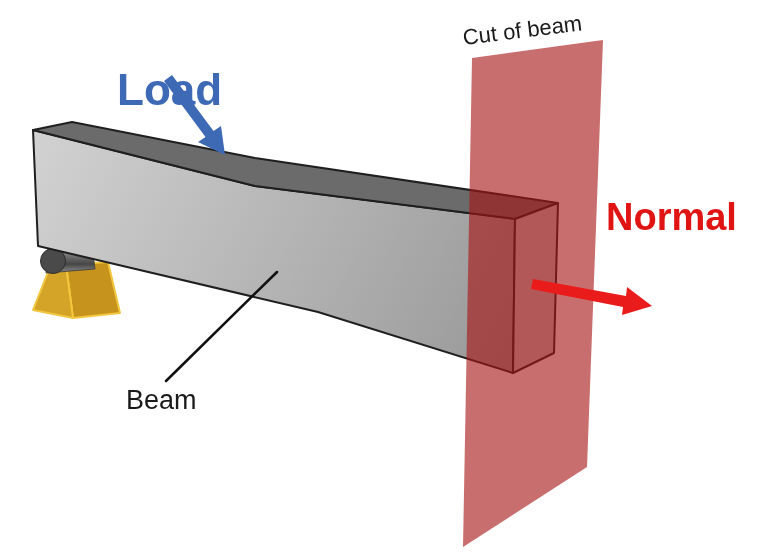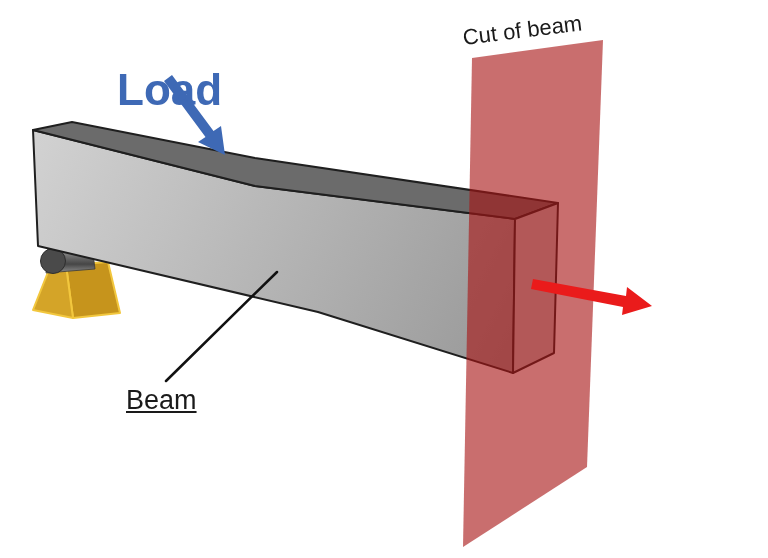--- a/index.html
+++ b/index.html
@@ -5,21 +5,21 @@
   html,body{margin:0;padding:0;background:#fff;}
   #stage{
     position:relative;width:768px;height:558px;overflow:hidden;
     background:#fff;font-family:"Liberation Sans",sans-serif;
   }
   #scene{position:absolute;left:0;top:0;width:768px;height:558px;}
   .lbl{position:absolute;white-space:nowrap;user-select:none;}
   .lbl-load{left:117px;top:29px;font-size:44px;font-weight:bold;letter-spacing:0px;margin-top:36px;}
   .lbl-cut{left:463px;top:25px;font-size:22px;transform:rotate(-7deg);transform-origin:0 50%;}
   .lbl-normal{left:606px;top:190px;font-size:38px;font-weight:bold;line-height:1.45;}
-  .lbl-beam{left:126px;top:385px;font-size:27px;text-decoration:underline;}
+  .lbl-beam{left:126px;top:385px;font-size:27px;}
 </style>
 </head>
 <body>
 
 <div id="stage">
 
   <svg id="scene" viewBox="0 0 768 558">
     <defs>
       <linearGradient id="beamFrontGrad" gradientUnits="userSpaceOnUse" x1="33" y1="130" x2="513" y2="373">
         <stop offset="0" stop-color="#d2d2d2"></stop>
@@ -50,17 +50,18 @@
     <polygon points="472,58 603,40 587,467 463,547" fill="#a81515" fill-opacity="0.62"></polygon>
 
     <polygon points="531,289 623,307 622,315 652,306 627,287 626,296 533,279" fill="#ea1b1b"></polygon>
   </svg>
 
   <div class="lbl lbl-load" style="color: rgb(62, 105, 181);">Load</div>
 
   <div class="lbl lbl-cut" style="color: rgb(26, 26, 26);">Cut of beam</div>
 
   <div class="lbl lbl-normal" style="color: rgb(225, 20, 20);">
+    <div>Normal</div>
   </div>
 
   <div class="lbl lbl-beam" style="color: rgb(26, 26, 26);">Beam</div>
 
 </div>
 
 </body></html>

